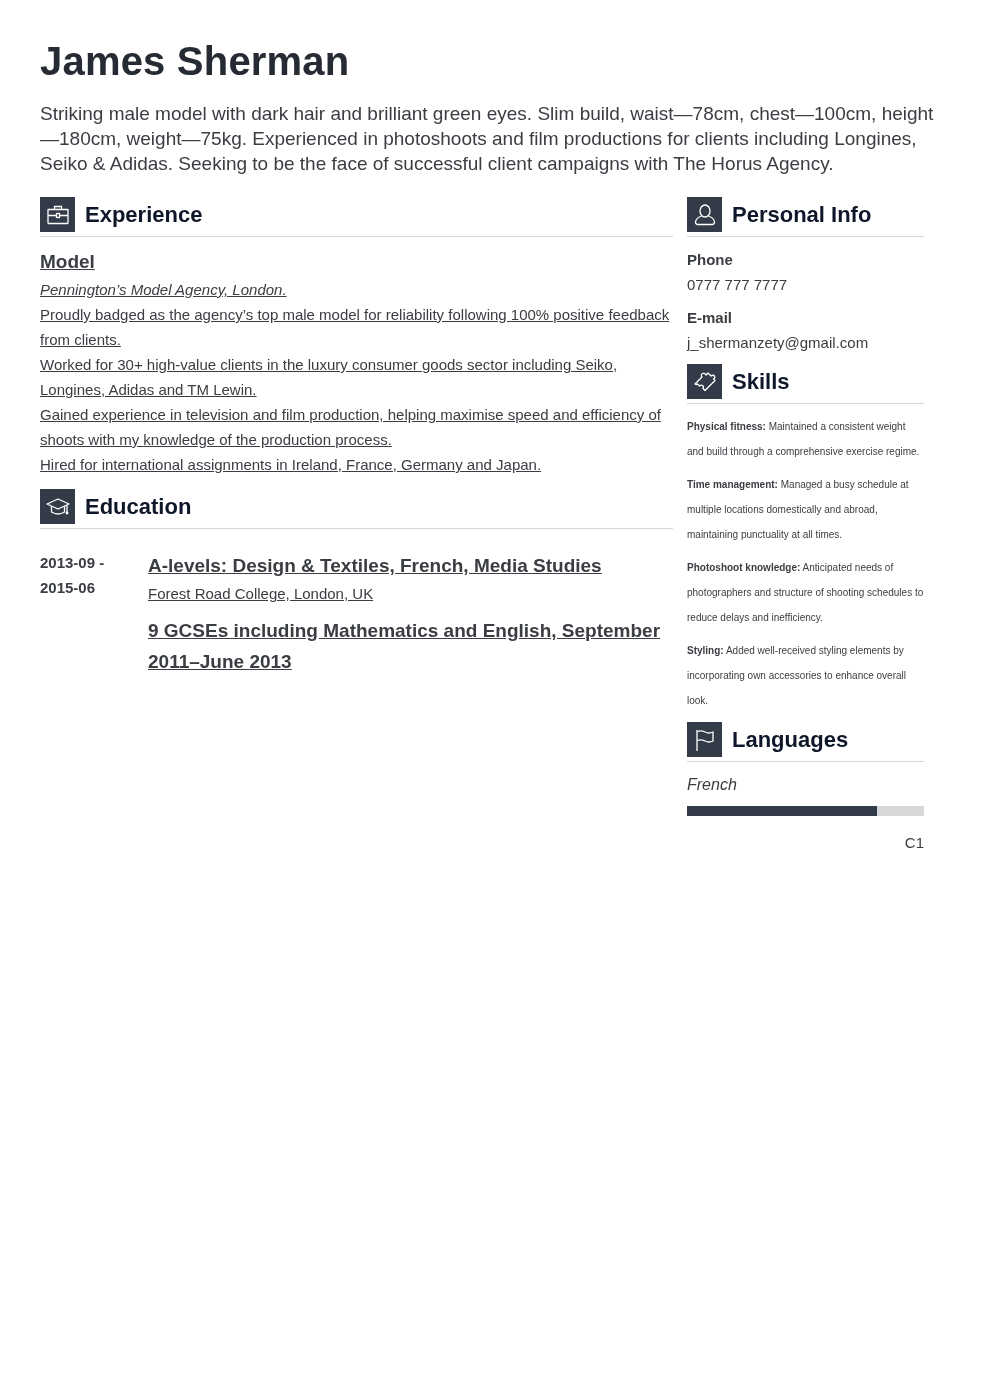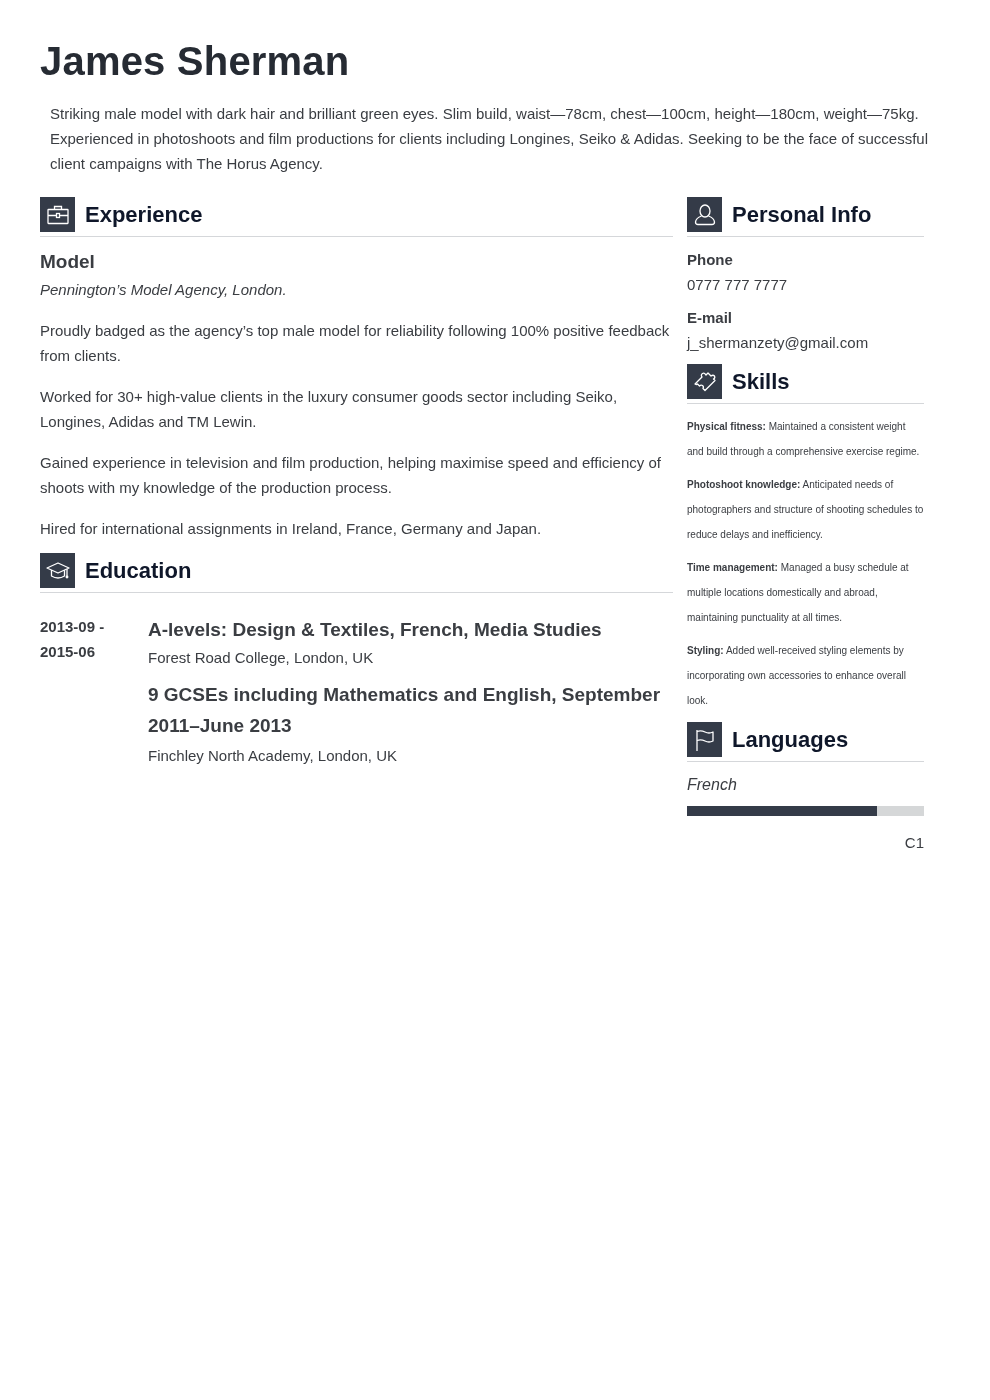--- a/index.html
+++ b/index.html
@@ -1,37 +1,37 @@
 <!DOCTYPE html>
 <html><head>
 <meta charset="utf-8">
 <style>
   * { box-sizing: border-box; margin: 0; padding: 0; }
   html, body { width: 990px; height: 1400px; background: #ffffff; }
   body { font-family: "Liberation Sans", sans-serif; color: #3a3d42; position: relative; }
   .page { position: absolute; left: 40px; top: 0; width: 910px; }
   .name { position: absolute; top: 38px; left: 0; font-size: 40px; font-weight: bold; color: #262b33; line-height: 46px; letter-spacing: 0.2px; }
-  .summary { position: absolute; top: 101px; left: 10px; width: 910px; font-size: 15px; line-height: 25px; color: #3a3d42; }
+  .summary { position: absolute; top: 101px; left: 0; width: 910px; font-size: 19px; line-height: 25px; color: #3a3d42; }
 
   .col-left { position: absolute; top: 197px; left: 0; width: 633px; }
   .col-right { position: absolute; top: 197px; left: 647px; width: 237px; }
 
   .sec-head { display: flex; align-items: center; height: 35px; border-bottom: 1px solid #d5d7da; padding-bottom: 0; margin-bottom: 0; position: relative; }
   .sec-head .hline { position: absolute; left: 0; right: 0; bottom: -5px; height: 1px; background: #d5d7da; }
   .sec-head { border-bottom: none; }
   .sec-icon { width: 35px; height: 35px; background: #343b48; display: flex; align-items: center; justify-content: center; flex: none; }
   .sec-icon svg { width: 26px; height: 26px; }
   .sec-title { margin-left: 10px; font-size: 22px; font-weight: bold; color: #0f172a; }
 
   .entry { display: flex; }
   .entry-date { width: 108px; flex: none; font-size: 15px; font-weight: bold; line-height: 25px; color: #3a3d42; }
-  .entry-body { flex: 1; }
+  .entry-body { flex: 1; text-decoration: underline; }
   .job-title { font-size: 19px; font-weight: bold; color: #3a3d42; line-height: 30px; }
   .job-company { font-size: 15px; font-style: italic; line-height: 25px; }
-  .job-line { font-size: 15px; line-height: 25px; margin-top: 16px; }
+  .job-line { font-size: 15px; line-height: 25px; }
   .edu-title { font-size: 19px; font-weight: bold; color: #3a3d42; line-height: 31px; }
   .edu-school { font-size: 15px; line-height: 25px; }
 
   .info-label { font-size: 15px; font-weight: bold; line-height: 25px; color: #3a3d42; }
   .info-value { font-size: 15px; line-height: 25px; }
   .skill { font-size: 10px; line-height: 25px; margin-bottom: 8px; }
   .skill b { font-weight: bold; }
 
   .lang-name { font-size: 16px; line-height: 25px; font-style: italic; }
   .lang-bar { height: 10px; background: #d5d7d8; margin-top: 9px; position: relative; }
@@ -89,21 +89,20 @@
 
       <div class="entry" style="margin-top:26px;">
         <div class="entry-date">
           <div>2013-09 -</div>
           <div>2015-06</div>
         </div>
         <div class="entry-body">
           <div class="edu-title">A-levels: Design &amp; Textiles, French, Media Studies</div>
           <div class="edu-school">Forest Road College, London, UK</div>
           <div class="edu-title" style="margin-top:9px;">9 GCSEs including Mathematics and English, September 2011–June 2013</div>
-          <div class="edu-school" style="margin-top:2px;">Finchley North Academy, London, UK</div>
         </div>
       </div>
     </section>
   </div>
 
   <div class="col-right">
 
     <section>
       <div class="sec-head">
         <div class="sec-icon">
@@ -130,22 +129,22 @@
         <div class="sec-icon">
           <svg viewBox="0 0 26 26" fill="none" stroke="#fff" stroke-width="1.3" stroke-linejoin="round">
             <path d="M3 15 L10 8 Q8.5 6 10.5 4.5 Q12.5 3.5 13.5 5.5 L14 6 L16 4 L19 7 Q21 5.5 22.5 7 Q23.5 9 21.5 10 L23 11.5 L13 21.5 L11 19.5 Q12 17.5 10.5 16.5 Q9 15.5 7.5 17 L5.5 15 Q4.5 16 3 15 Z"></path>
           </svg>
         </div>
         <span class="sec-title">Skills</span>
         <div class="hline"></div>
       </div>
       <div style="margin-top:15px;">
         <div class="skill"><b>Physical fitness:</b> <span>Maintained a consistent weight and build through a comprehensive exercise regime.</span></div>
+        <div class="skill"><b>Time management:</b> <span>Managed a busy schedule at multiple locations domestically and abroad, maintaining punctuality at all times.</span></div>
         <div class="skill"><b>Photoshoot knowledge:</b> <span>Anticipated needs of photographers and structure of shooting schedules to reduce delays and inefficiency.</span></div>
-        <div class="skill"><b>Time management:</b> <span>Managed a busy schedule at multiple locations domestically and abroad, maintaining punctuality at all times.</span></div>
         <div class="skill"><b>Styling:</b> <span>Added well-received styling elements by incorporating own accessories to enhance overall look.</span></div>
       </div>
     </section>
 
     <section style="margin-top:9px;">
       <div class="sec-head">
         <div class="sec-icon">
           <svg viewBox="0 0 26 26" fill="none" stroke="#fff" stroke-width="1.3" stroke-linejoin="round">
             <path d="M5 3 V24"></path>
             <path d="M5 4.5 Q9 3 13 5 Q17 7 21 5 V14 Q17 16 13 14 Q9 12 5 13.5"></path>

